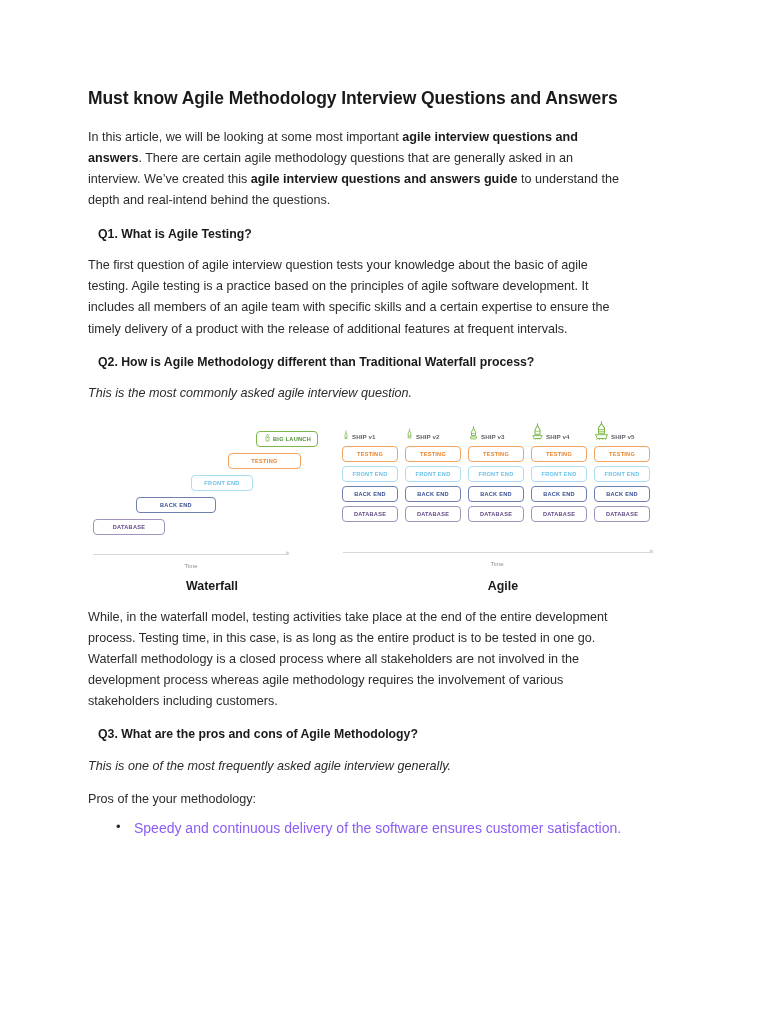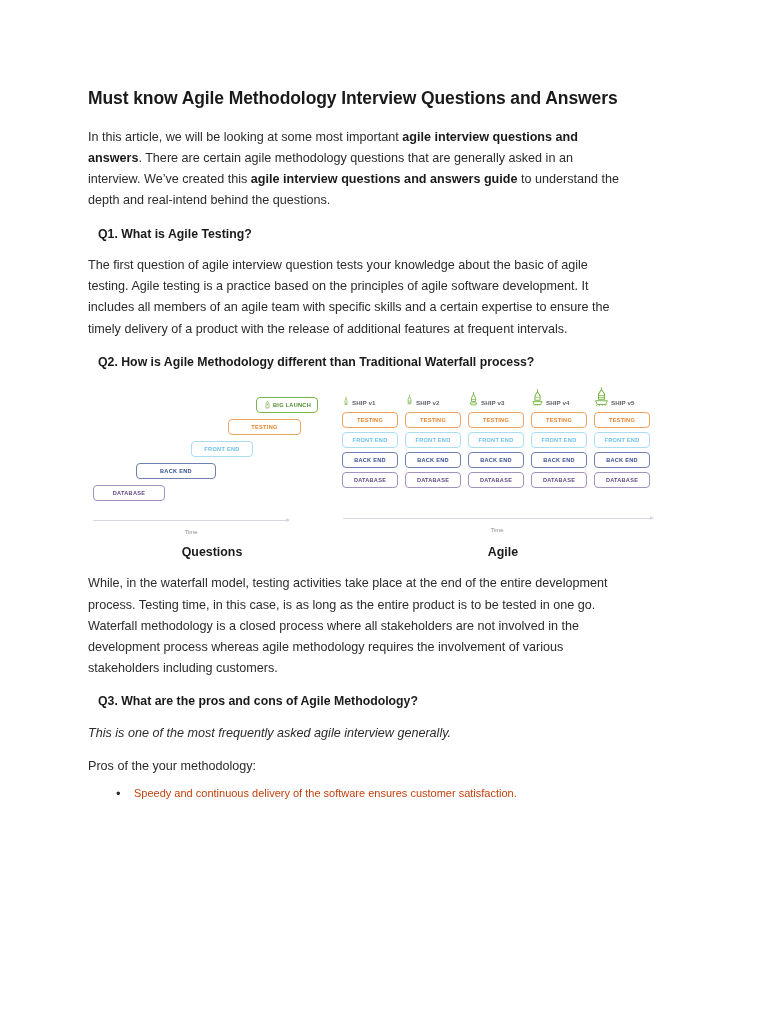--- a/index.html
+++ b/index.html
@@ -53,23 +53,23 @@
     color: #2b2b2b;
   }
   b { font-weight: bold; color: #1a1a1a; }
 
   ul.pros-list {
     margin: 7px 0 0 0;
     padding-left: 46px;
     list-style: none;
   }
   ul.pros-list li {
-    font-size: 11px;
+    font-size: 14px;
     line-height: 1.68;
-    color: #c2410c;
+    color: #8b5cf6;
     position: relative;
   }
   ul.pros-list li::before {
     content: "\2022";
     position: absolute;
     left: -18px;
     top: -1px;
     font-size: 13px;
     color: #2b2b2b;
   }
@@ -212,20 +212,21 @@
 <div class="page">
 
   <h1 class="doc-title">Must know Agile Methodology Interview Questions and Answers</h1>
 
   <p class="body-para"><span>In this article, we will be looking at some most important </span><b>agile interview questions and answers</b><span>. There are certain agile methodology questions that are generally asked in an interview. We’ve created this </span><b>agile interview questions and answers guide</b><span> to understand the depth and real-intend behind the questions.</span></p>
 
   <p class="q-head">Q1. What is Agile Testing?</p>
   <p class="body-para">The first question of agile interview question tests your knowledge about the basic of agile testing. Agile testing is a practice based on the principles of agile software development. It includes all members of an agile team with specific skills and a certain expertise to ensure the timely delivery of a product with the release of additional features at frequent intervals.</p>
 
   <p class="q-head">Q2. How is Agile Methodology different than Traditional Waterfall process?</p>
+  <p class="italic-note">This is the most commonly asked agile interview question.</p>
 
   <div class="figure-wrap">
     <div class="figure-row">
 
       <div class="fig-left">
         <div class="wf-box wf-launch" style="left:168px; top:14px;  width:62px;">
           <svg width="5" height="9" viewBox="0 0 5 9">
             <path d="M2.5 0 L4 3 L4 7 L1 7 L1 3 Z" fill="none" stroke="#7ab648" stroke-width="0.7"></path>
             <circle cx="2.5" cy="3.4" r="0.7" fill="#7ab648"></circle>
           </svg>
@@ -333,21 +334,21 @@
           </div>
 
         </div>
         <div class="axis" style="width:310px; bottom:24px;"></div>
         <div class="axis-label" style="left:4px; width:310px; bottom:10px;">Time</div>
       </div>
 
     </div>
 
     <div class="caption-row">
-      <div class="cap cap-left">Questions</div>
+      <div class="cap cap-left">Waterfall</div>
       <div class="cap cap-right">Agile</div>
     </div>
   </div>
 
   <p class="body-para" style="margin-top:14px;">While, in the waterfall model, testing activities take place at the end of the entire development process. Testing time, in this case, is as long as the entire product is to be tested in one go. Waterfall methodology is a closed process where all stakeholders are not involved in the development process whereas agile methodology requires the involvement of various stakeholders including customers.</p>
 
   <p class="q-head">Q3. What are the pros and cons of Agile Methodology?</p>
   <p class="italic-note">This is one of the most frequently asked agile interview generally.</p>
   <p class="body-para" style="margin-bottom:0;">Pros of the your methodology:</p>
   <ul class="pros-list">

